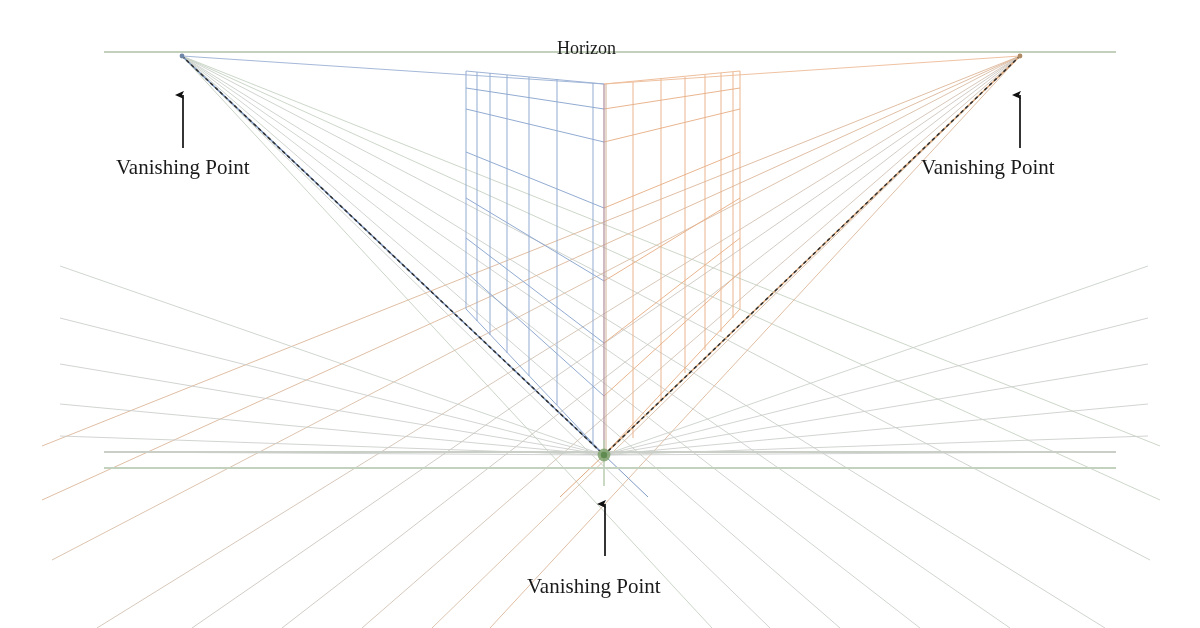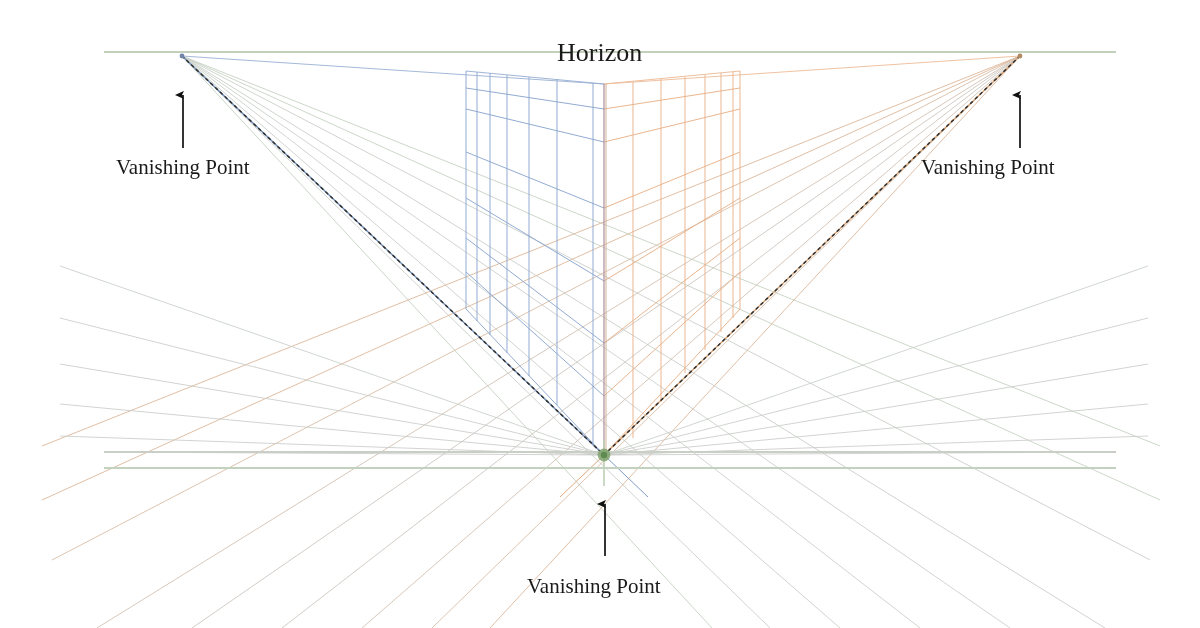--- a/index.html
+++ b/index.html
@@ -2,21 +2,21 @@
 <html><head>
 <meta charset="utf-8">
 <style>
   html,body{margin:0;padding:0;background:#ffffff;}
   body{width:1200px;height:628px;overflow:hidden;
        font-family:"Liberation Serif","DejaVu Serif",serif;}
   #stage{position:relative;width:1200px;height:628px;background:#fff;}
   svg#art{position:absolute;left:0;top:0;width:1200px;height:628px;display:block;}
   .lbl{position:absolute;font-family:"Liberation Serif","DejaVu Serif",serif;
        color:#1a1a1a;white-space:nowrap;}
-  #lbl-horizon{font-size:26px;left:557px;top:38px;}
+  #lbl-horizon{font-size:18px;left:557px;top:38px;}
   #lbl-left{font-size:21px;left:116px;top:155px;}
   #lbl-right{font-size:21px;left:921px;top:155px;}
   #lbl-bottom{font-size:21px;left:527px;top:574px;}
 </style>
 </head>
 <body>
 
 <div id="stage">
 
   <svg id="art" viewBox="0 0 1200 628">

